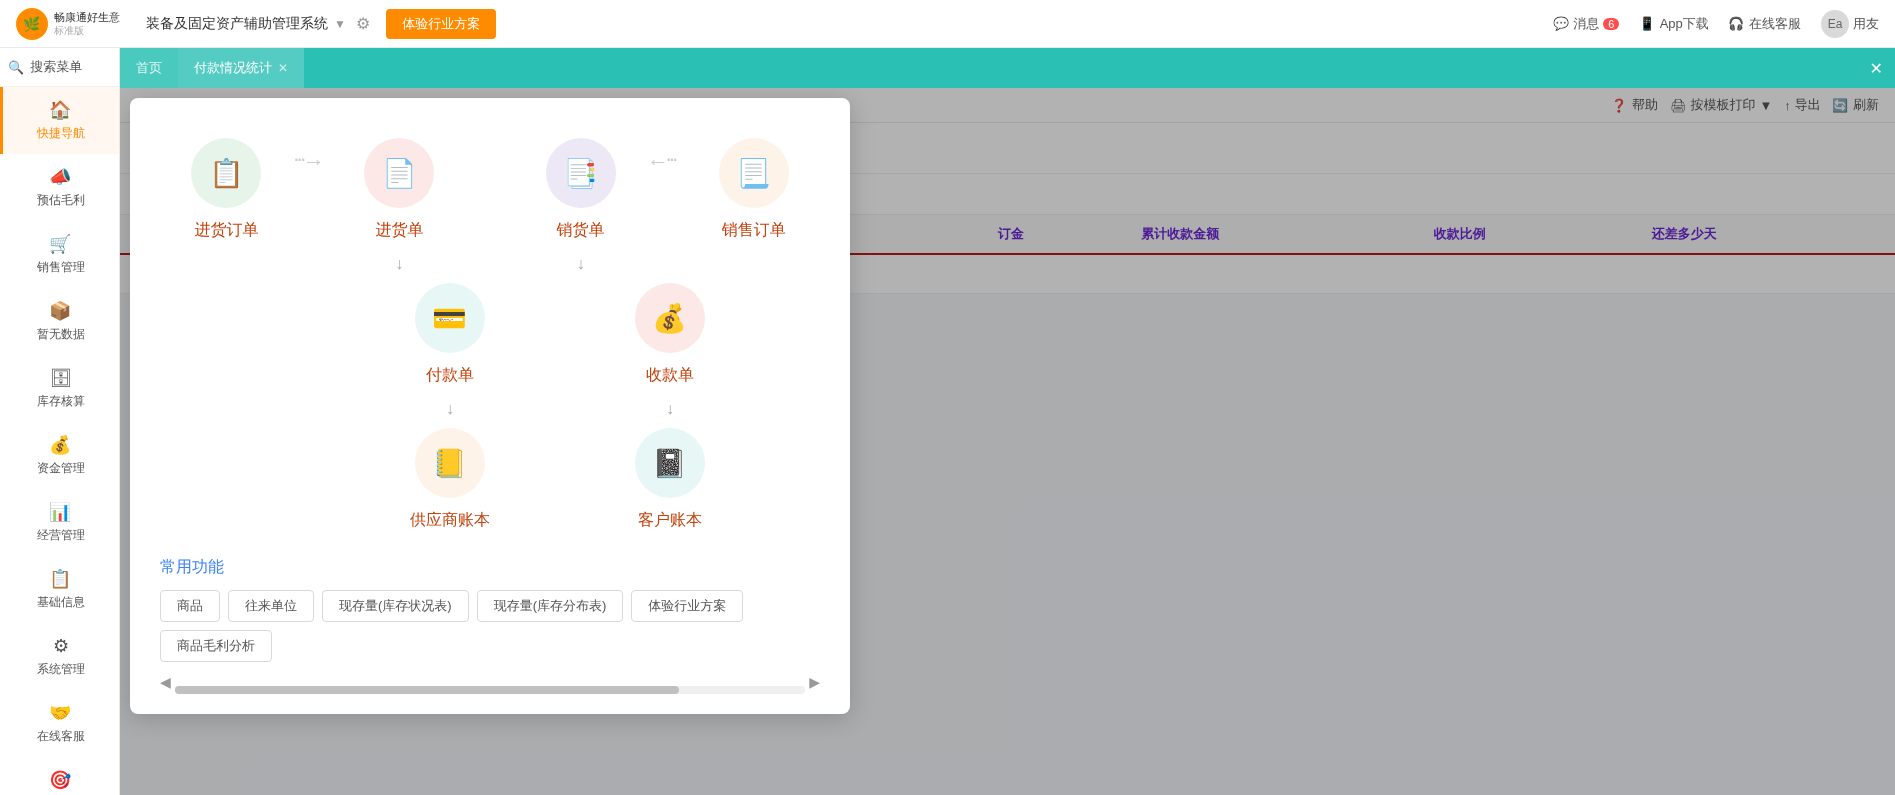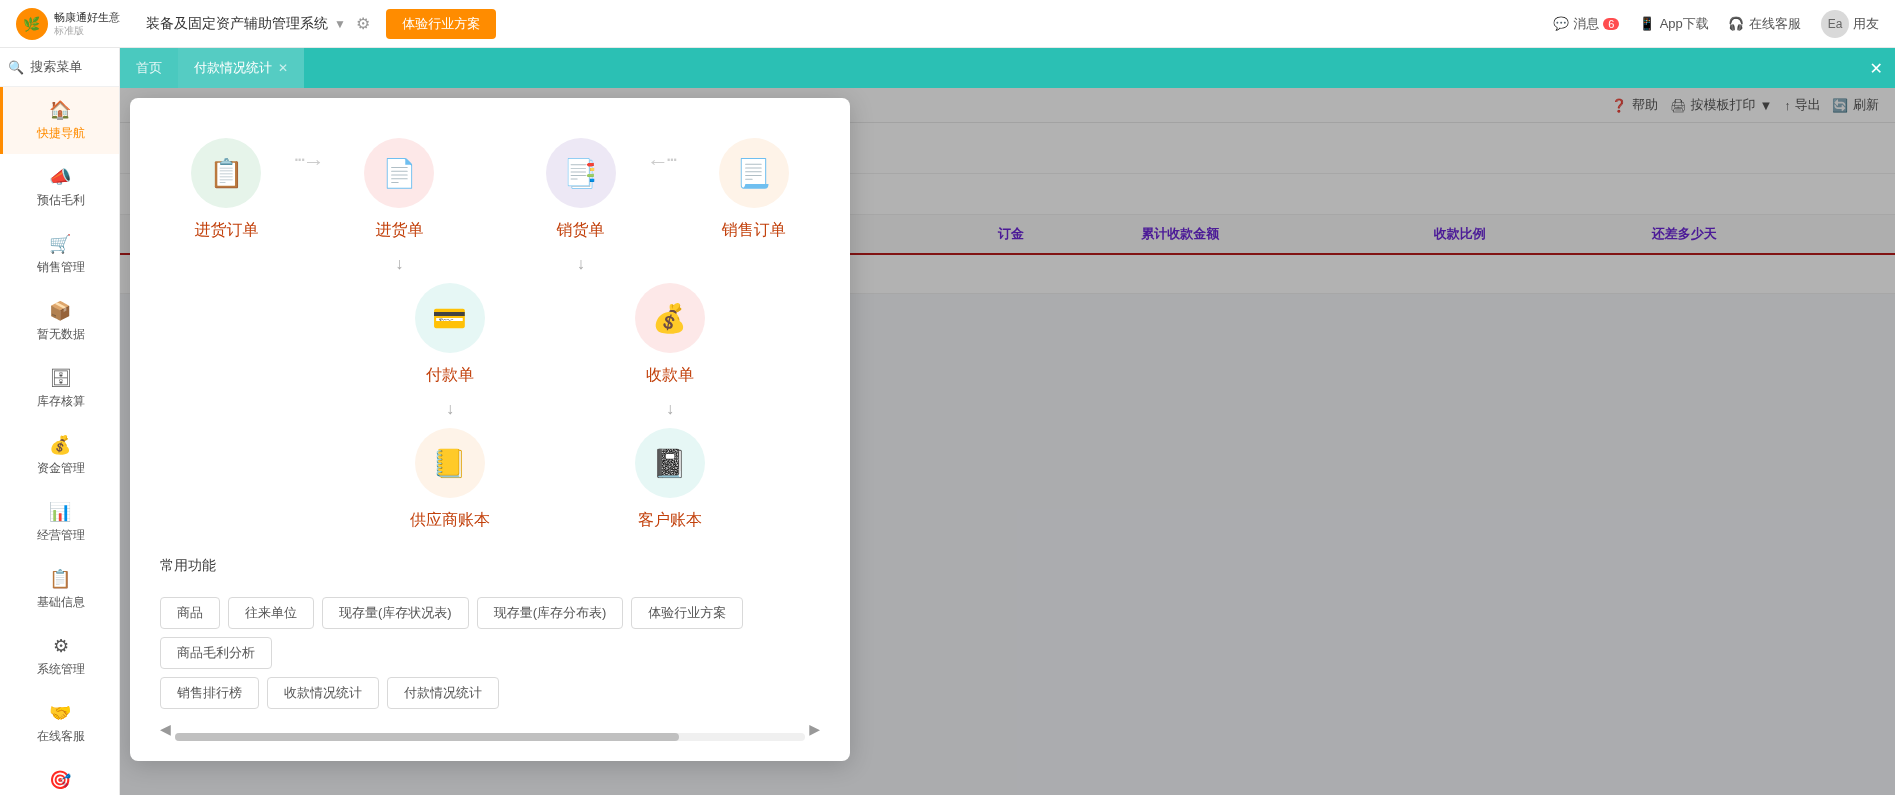--- a/index.html
+++ b/index.html
@@ -68,21 +68,21 @@
     .flow-node.green { background: #e6f4ea; color: #52c41a; }
     .flow-node.pink { background: #fde8e8; color: #f5222d; }
     .flow-node.purple { background: #ede8f5; color: #722ed1; }
     .flow-node.orange { background: #fef3e8; color: #fa8c16; }
     .flow-node.teal { background: #e6f7f5; color: #13c2c2; }
     .flow-node.red { background: #fde8e8; color: #f5222d; }
     .flow-node-label { font-size: 16px; color: #c2410c; margin-top: 12px; }
 
     
     .common-functions { margin-top: 8px; }
-    .common-title { font-size: 14px; color: #404040; font-weight: 500; margin-bottom: 22px; }
+    .common-title { font-size: 16px; color: #3b82f6; font-weight: 500; margin-bottom: 12px; }
     .func-buttons { display: flex; flex-wrap: wrap; gap: 8px; margin-bottom: 8px; }
     .func-btn { border: 1px solid #d9d9d9; background: #fff; border-radius: 4px; padding: 6px 16px; font-size: 13px; color: #555; cursor: pointer; }
 
     
     .modal-scrollbar { margin-top: 16px; height: 8px; background: #f0f0f0; border-radius: 4px; position: relative; }
     .modal-scrollbar-thumb { position: absolute; left: 0; top: 0; width: 80%; height: 100%; background: #c0c0c0; border-radius: 4px; }
     .modal-scroll-arrow { display: inline-block; cursor: pointer; color: #999; font-size: 14px; }
     .modal-scroll-row { display: flex; align-items: center; gap: 4px; }
     .flow-section { margin-bottom: 16px; }
 
@@ -365,25 +365,20 @@
             <div class="common-functions">
               <div class="common-title">常用功能</div>
               <div class="func-buttons">
                 <button class="func-btn">商品</button>
                 <button class="func-btn">往来单位</button>
                 <button class="func-btn">现存量(库存状况表)</button>
                 <button class="func-btn">现存量(库存分布表)</button>
                 <button class="func-btn">体验行业方案</button>
                 <button class="func-btn">商品毛利分析</button>
               </div>
-              <div class="func-buttons">
-                <button class="func-btn">销售排行榜</button>
-                <button class="func-btn">收款情况统计</button>
-                <button class="func-btn">付款情况统计</button>
-              </div>
             </div>
 
             <div class="modal-scroll-row">
               <span class="modal-scroll-arrow">◀</span>
               <div class="modal-scrollbar" style="flex:1;">
                 <div class="modal-scrollbar-thumb"></div>
               </div>
               <span class="modal-scroll-arrow">▶</span>
             </div>
 

